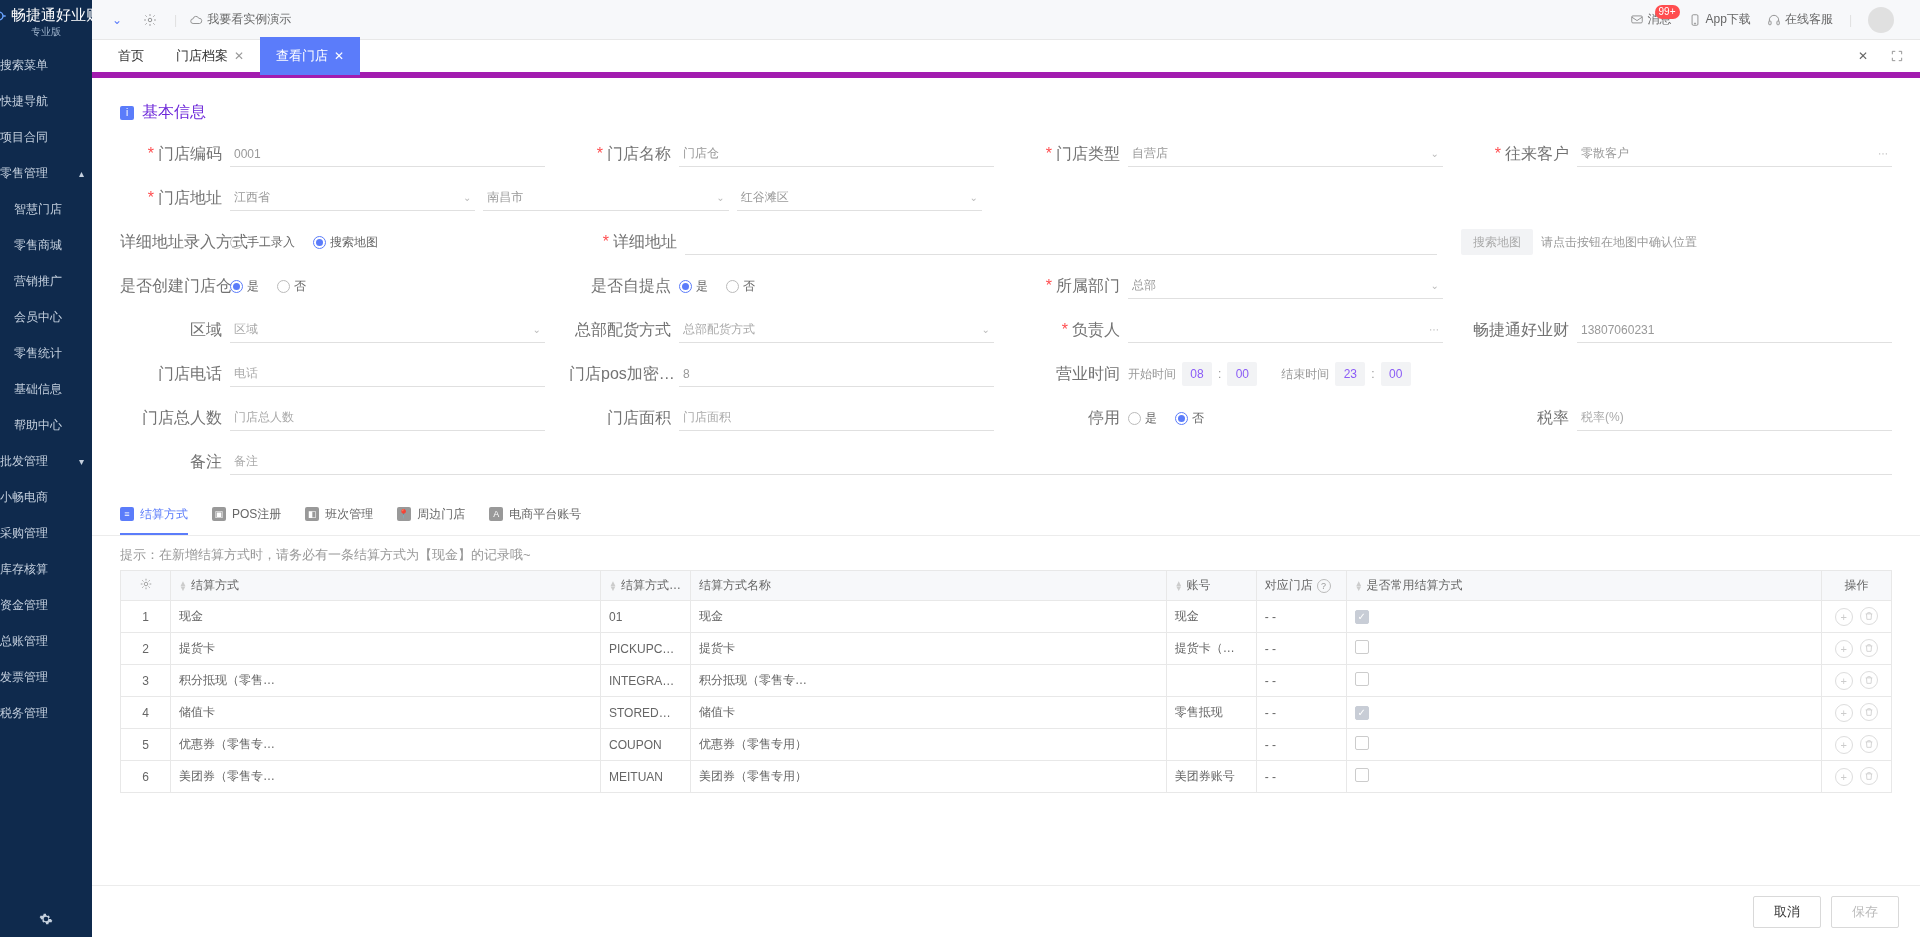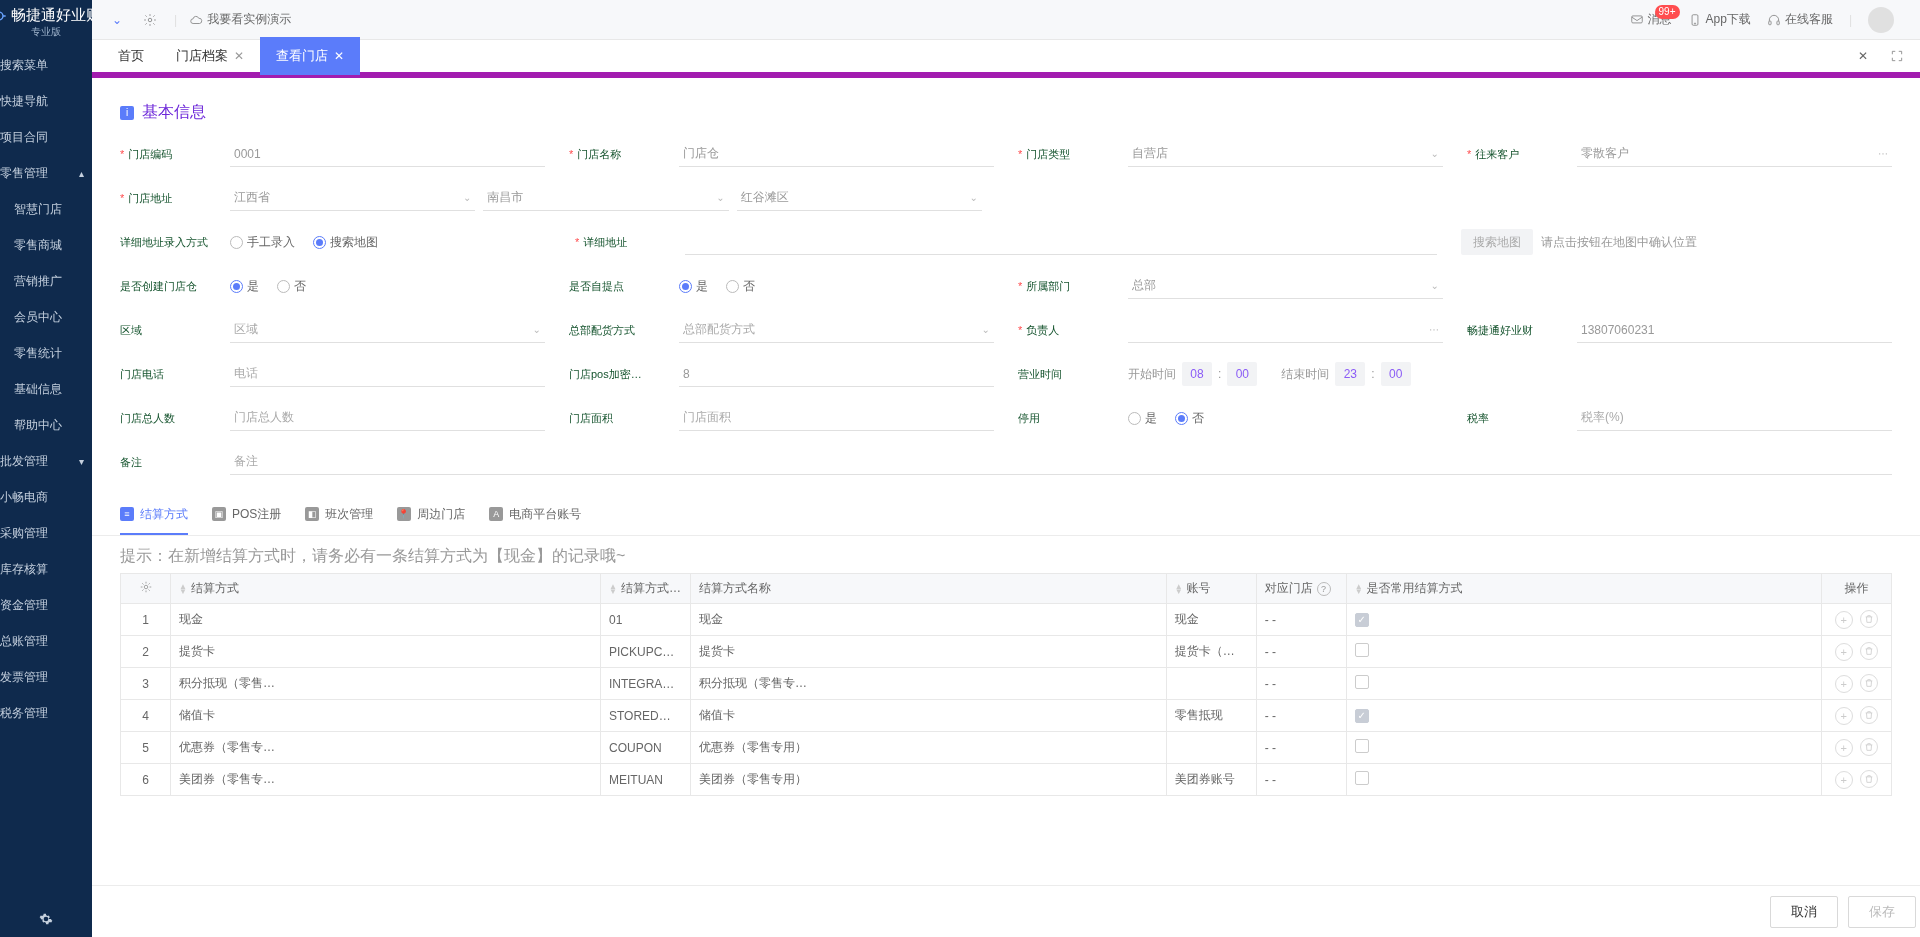--- a/index.html
+++ b/index.html
@@ -43,21 +43,21 @@
 
 .content { flex: 1; overflow-y: auto; background: #fff; padding-bottom: 56px; }
 .section { padding: 24px 28px 0; }
 .sec-head { display: flex; align-items: center; gap: 8px; margin-bottom: 18px; }
 .sec-badge { width: 14px; height: 14px; background: #5b7cfa; border-radius: 2px; color: #fff; display: flex; align-items: center; justify-content: center; font-size: 10px; }
 .sec-title { font-size: 16px; color: #6d28d9; }
 
 .form-row { display: flex; gap: 24px; margin-bottom: 18px; }
 .field { flex: 1; display: flex; align-items: center; }
 .field.w2 { flex: 2; }
-.label { width: 110px; text-align: left; color: #14532d; font-size: 11px; padding-right: 8px; white-space: nowrap; }
+.label { width: 110px; text-align: right; color: #737373; font-size: 16px; padding-right: 8px; white-space: nowrap; }
 .req::before { content: "*"; color: #ff4d4f; margin-right: 4px; }
 .ctrl { flex: 1; display: flex; align-items: center; gap: 8px; }
 .input, .select { width: 100%; height: 26px; border: none; border-bottom: 1px solid #e0e0e0; color: #aaa; background: transparent; font-size: 12px; padding: 0 4px; display: flex; align-items: center; position: relative; }
 .input.filled, .select.filled { color: #999; }
 .select .chev { position: absolute; right: 4px; color: #bbb; font-size: 10px; }
 
 .radio-group { display: flex; align-items: center; gap: 18px; }
 .radio { display: flex; align-items: center; gap: 4px; color: #666; cursor: pointer; }
 .radio .dot { width: 13px; height: 13px; border: 1px solid #bbb; border-radius: 50%; display: flex; align-items: center; justify-content: center; }
 .radio.checked .dot::after { content: ""; width: 7px; height: 7px; background: #5b7cfa; border-radius: 50%; }
@@ -69,41 +69,41 @@
 .time-group { display: flex; align-items: center; gap: 6px; color: #999; font-size: 12px; }
 .time-box { width: 30px; height: 24px; background: #f2f3f5; display: flex; align-items: center; justify-content: center; color: #8b5cf6; border-radius: 2px; }
 
 
 .subtabs { display: flex; align-items: center; gap: 24px; border-bottom: 1px solid #ececec; margin-top: 20px; padding: 0 28px; }
 .subtab { height: 40px; display: flex; align-items: center; gap: 6px; color: #666; cursor: pointer; border-bottom: 2px solid transparent; }
 .subtab.active { color: #5b7cfa; border-bottom-color: #5b7cfa; }
 .subtab .ico { width: 14px; height: 14px; background: #999; border-radius: 2px; display: inline-flex; align-items: center; justify-content: center; color: #fff; font-size: 9px; }
 .subtab.active .ico { background: #5b7cfa; }
 
-.tip { padding: 10px 28px 6px; color: #999; font-size: 16px; }
+.tip { padding: 10px 28px 6px; color: #999; font-size: 13px; }
 
 
 .tbl-wrap { padding: 0 28px; }
 table { width: 100%; border-collapse: collapse; font-size: 12px; }
 th, td { border: 1px solid #e8e8e8; padding: 6px 8px; text-align: left; height: 30px; }
 th { background: #f7f8fa; color: #666; font-weight: normal; position: relative; }
 td { color: #666; }
 .th-gear { width: 36px; text-align: center; cursor: pointer; }
 .th-sort { display: inline-flex; flex-direction: column; margin-right: 4px; line-height: 5px; font-size: 8px; color: #ccc; vertical-align: middle; }
 .td-idx { text-align: center; width: 50px; }
 .td-chk { text-align: left; }
 .chk { width: 14px; height: 14px; border: 1px solid #ccc; border-radius: 2px; display: inline-flex; align-items: center; justify-content: center; }
 .chk.on { background: #c8cdd6; border-color: #c8cdd6; }
 .chk.on::after { content: "✓"; color: #fff; font-size: 10px; }
 .td-act { text-align: center; width: 70px; }
 .act-btn { display: inline-flex; width: 18px; height: 18px; border-radius: 50%; border: 1px solid #ddd; align-items: center; justify-content: center; color: #ccc; margin: 0 2px; cursor: pointer; font-size: 11px; }
 .qmark { display: inline-flex; width: 14px; height: 14px; border: 1px solid #bbb; border-radius: 50%; align-items: center; justify-content: center; font-size: 9px; color: #999; margin-left: 4px; }
 
 
-.footer { position: fixed; bottom: 0; left: 92px; right: 0; height: 52px; background: #fff; border-top: 1px solid #ececec; display: flex; align-items: center; justify-content: flex-end; padding: 0 4px; gap: 10px; }
+.footer { position: fixed; bottom: 0; left: 92px; right: 0; height: 52px; background: #fff; border-top: 1px solid #ececec; display: flex; align-items: center; justify-content: flex-end; padding: 0 21px; gap: 10px; }
 .btn { height: 32px; padding: 0 20px; border: 1px solid #d9d9d9; background: #fff; color: #333; border-radius: 2px; cursor: pointer; font-size: 13px; }
 .btn.disabled { color: #bbb; cursor: not-allowed; }
 
 .svg-ico { width: 14px; height: 14px; }
 </style>
 </head>
 <body>
 
 <div class="app">
   <div class="sidebar">

